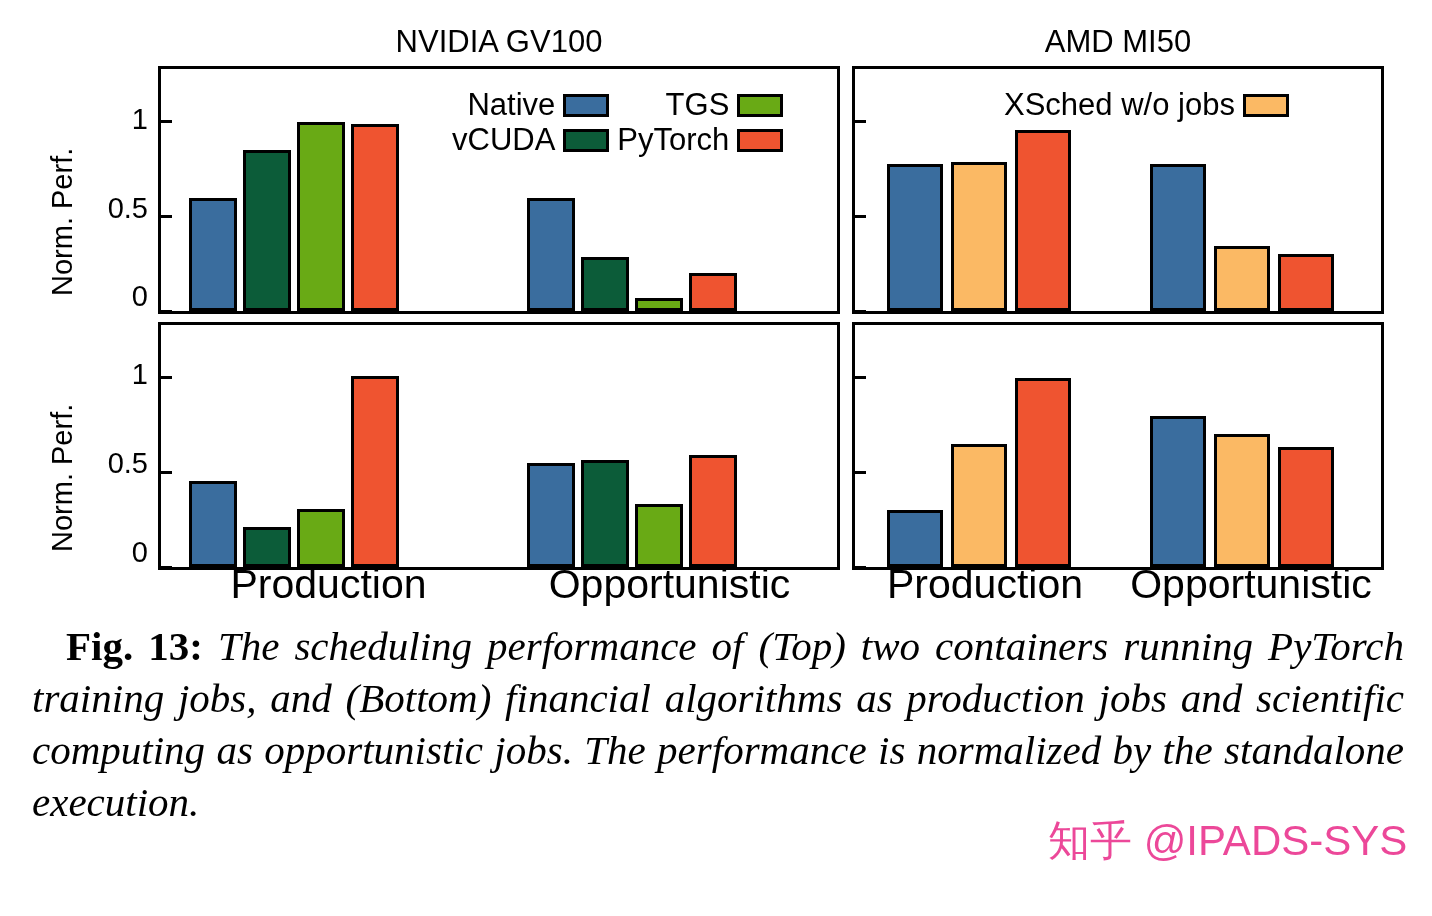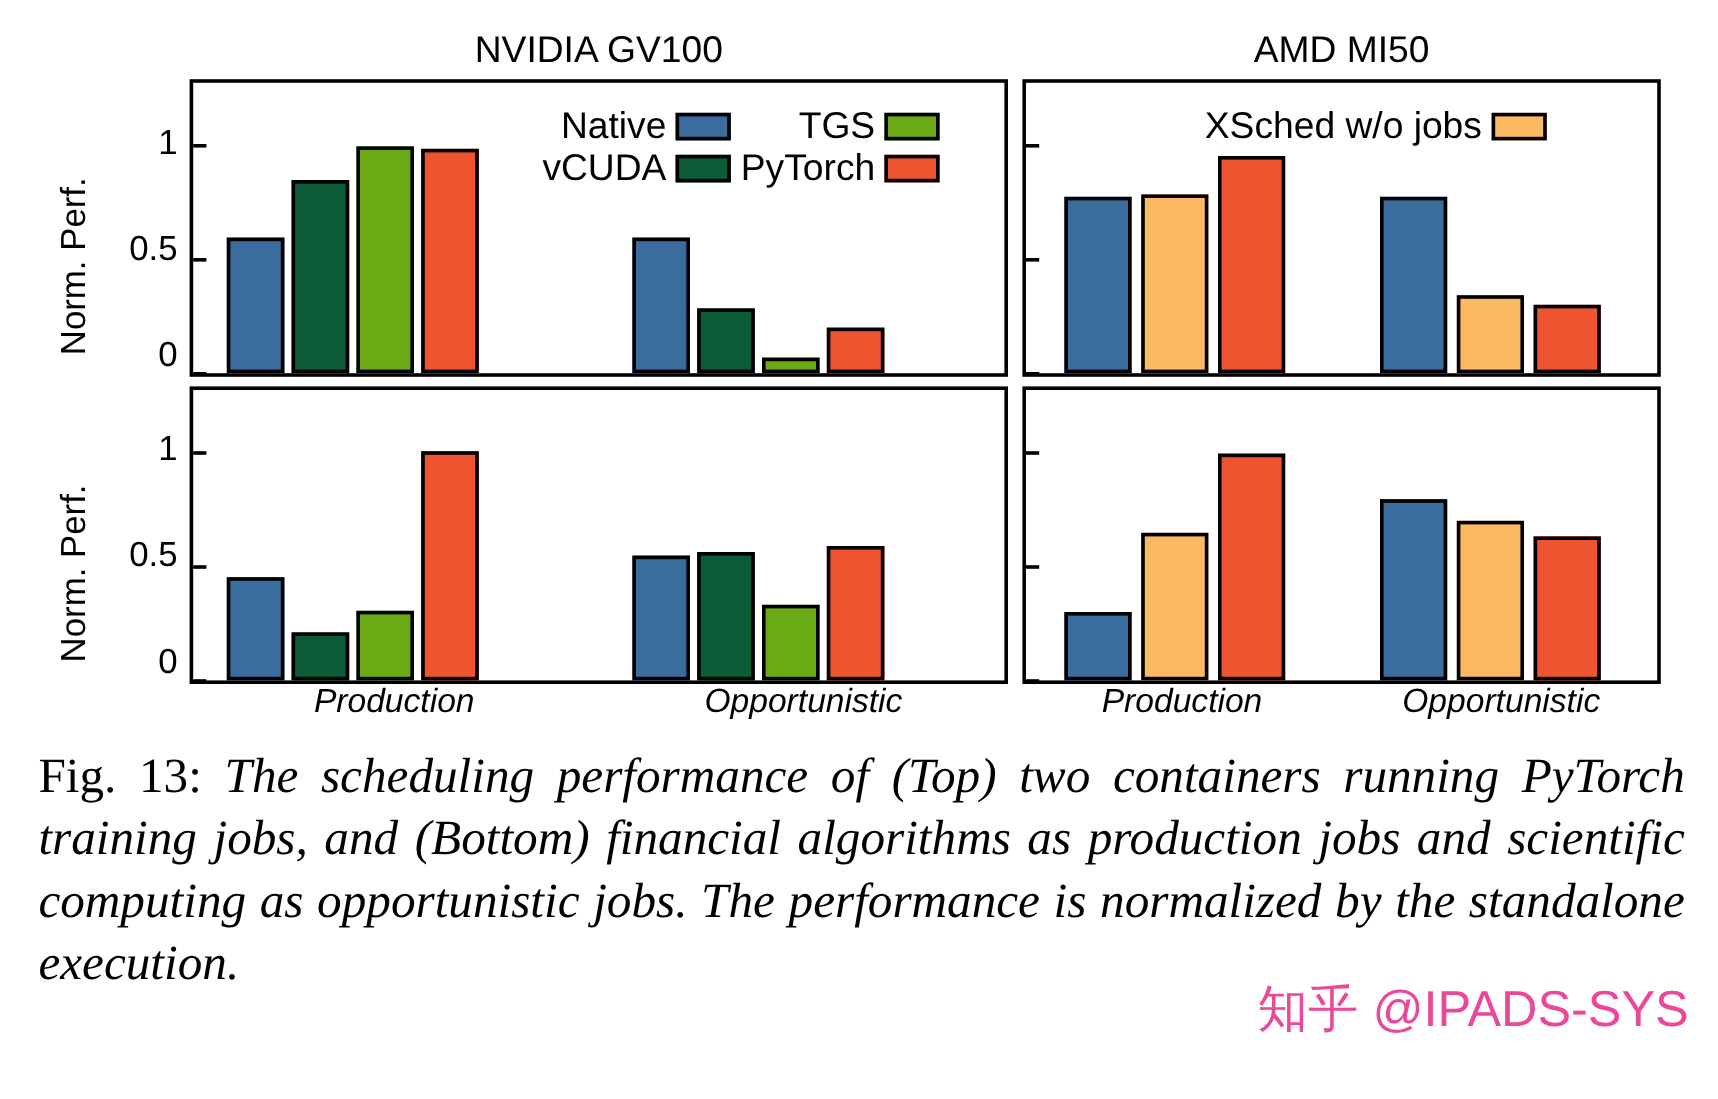--- a/index.html
+++ b/index.html
@@ -122,44 +122,44 @@
   .legend-swatch {
     box-sizing: border-box;
     width: 46px;
     height: 23px;
     border: 3px solid #000;
   }
 
   
   .xtick-label {
     position: absolute;
-    font-size: 28px;
+    font-size: 41px;
     line-height: 36px;
     text-align: center;
     white-space: nowrap;
-    font-style: italic;
   }
 
   
   #caption {
     position: absolute;
     left: 32px;
     top: 620px;
     width: 1372px;
     font-family: "Liberation Serif", serif;
     font-size: 41px;
     line-height: 52px;
     font-style: italic;
     color: #000;
     text-align: justify;
   }
   #caption .fignum {
     font-style: normal;
-    font-weight: normal;
+    font-weight: bold;
     font-family: "Liberation Serif", serif;
+    margin-left: 34px;
   }
 
   
   #watermark {
     position: absolute;
     left: 1048px;
     top: 818px;
     font-family: "Liberation Sans", sans-serif;
     font-size: 42px;
     line-height: 46px;

